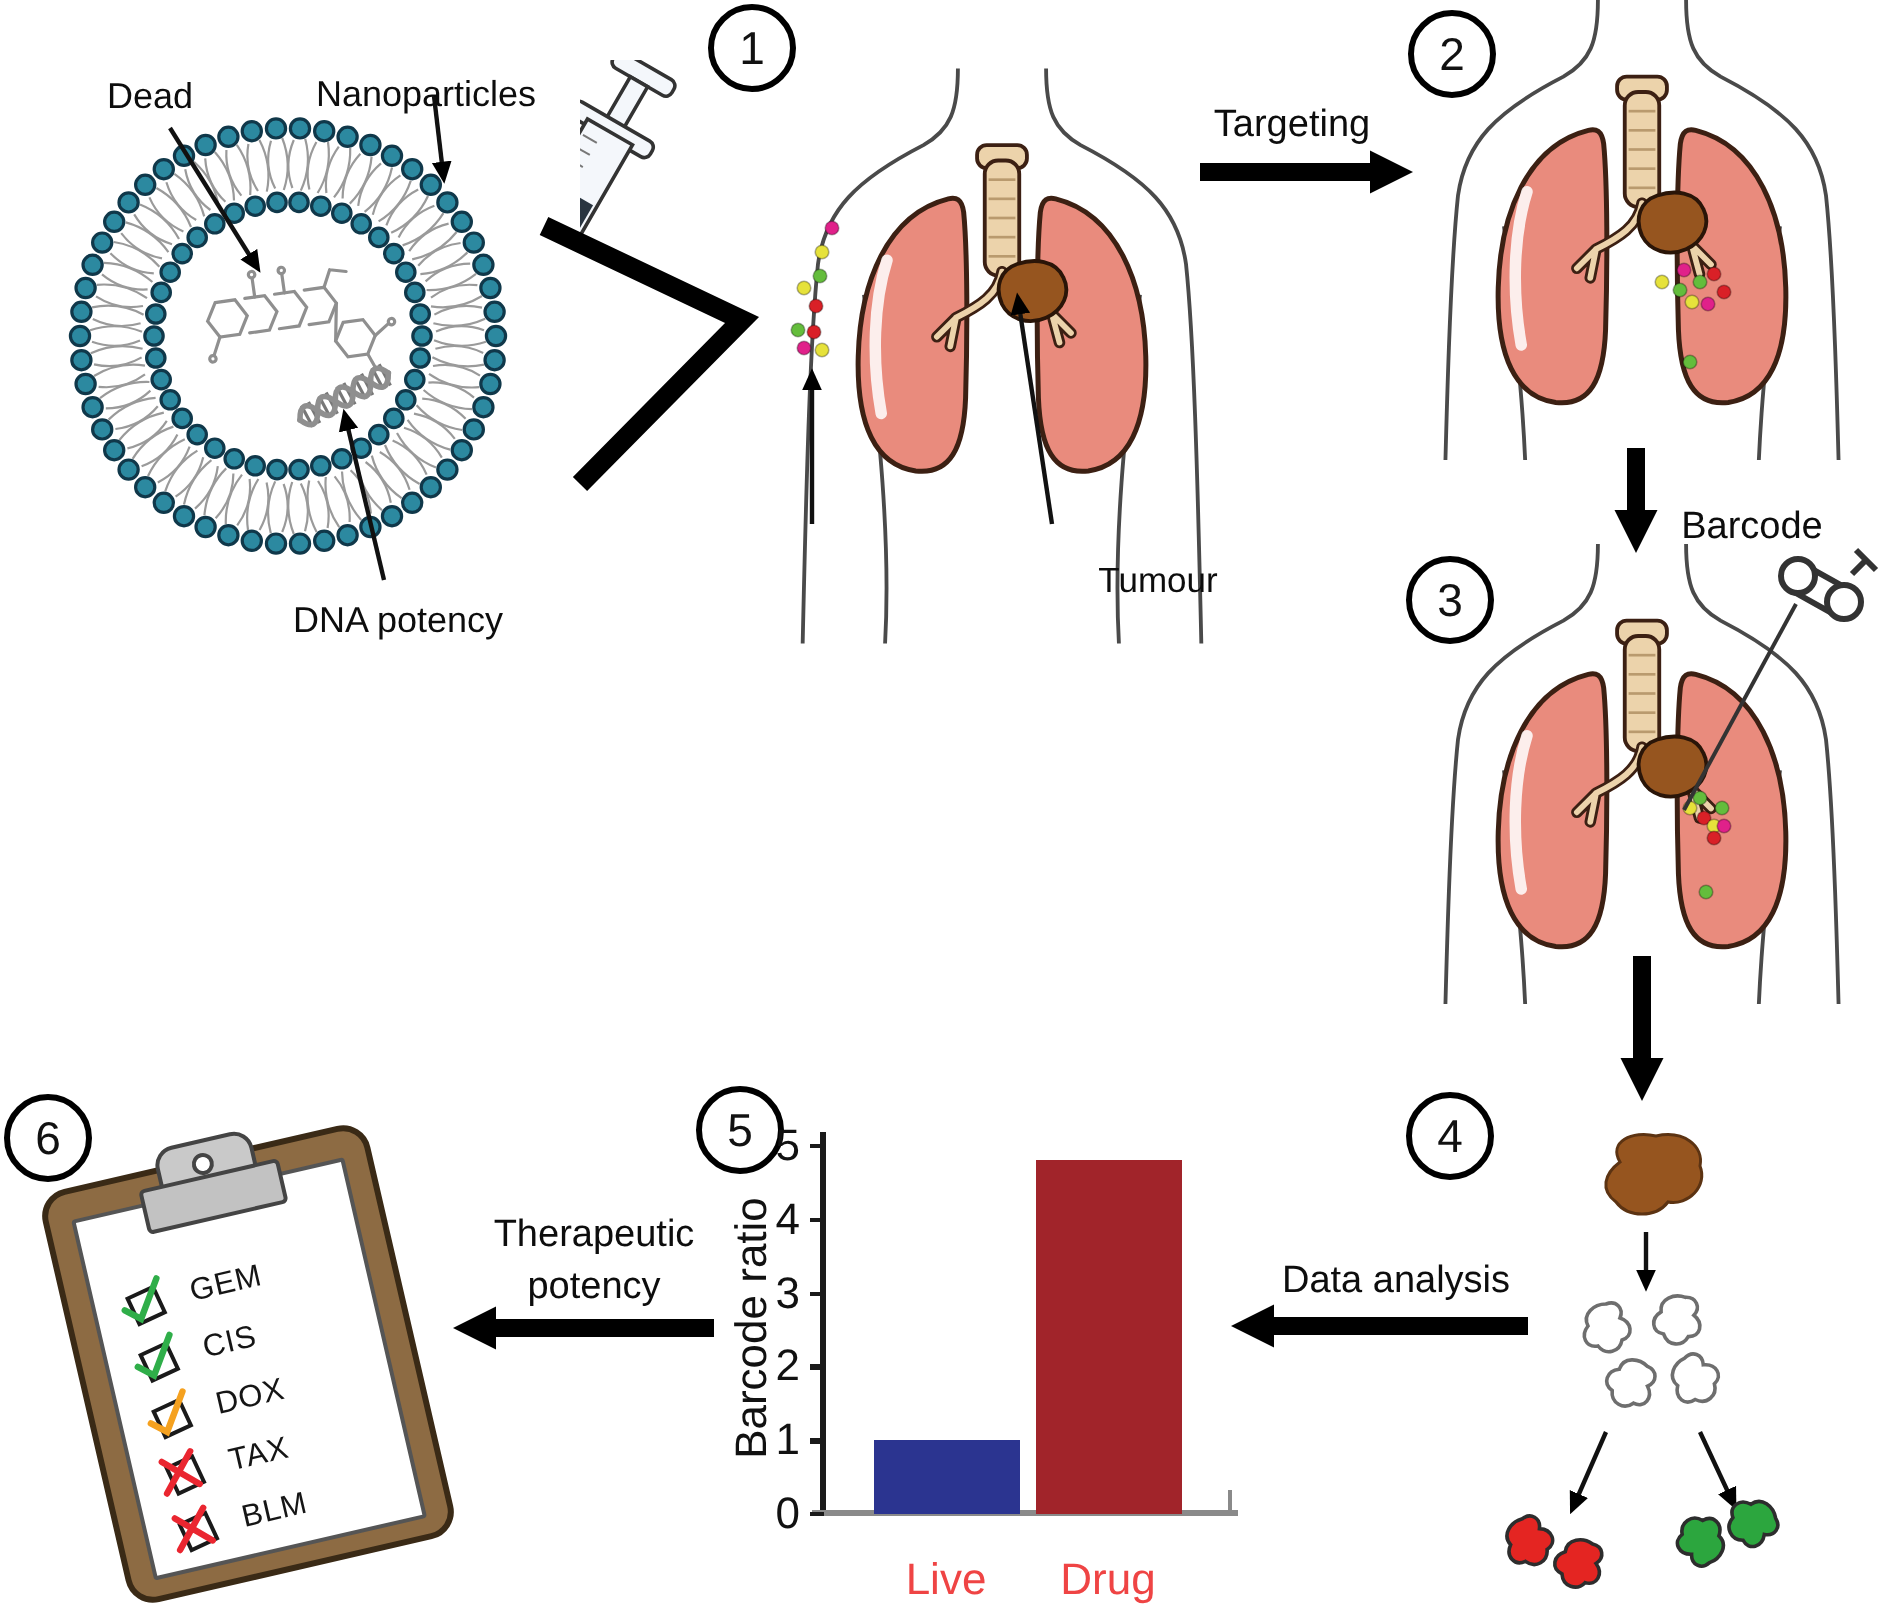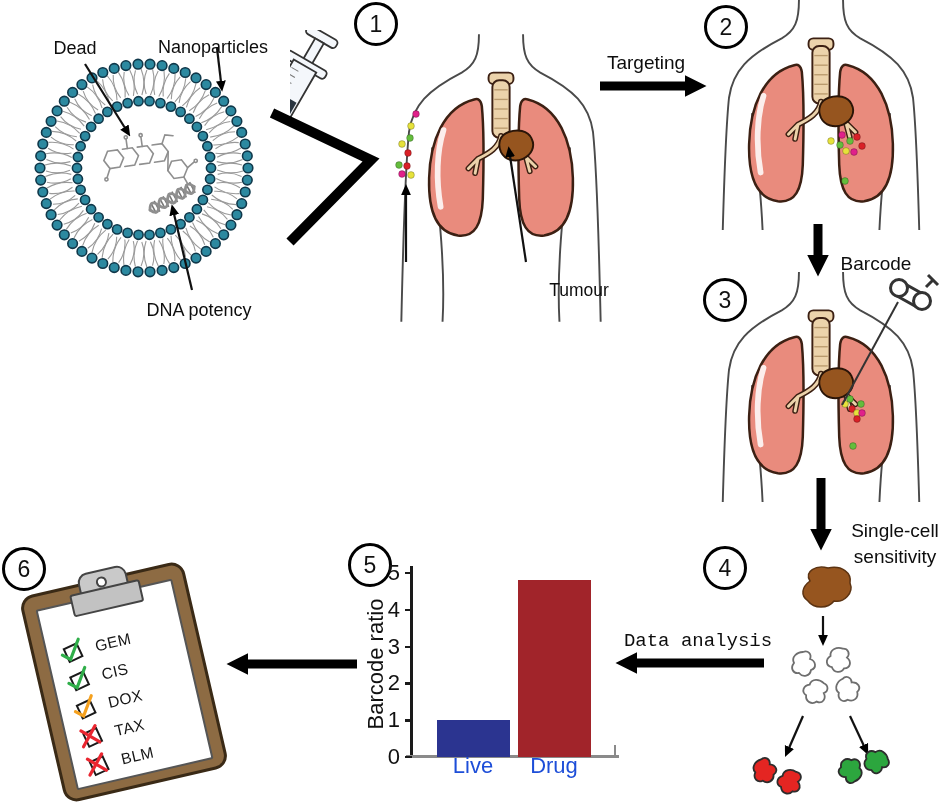--- a/index.html
+++ b/index.html
@@ -41,21 +41,21 @@
   .chevron{stroke:#000;stroke-width:10;fill:none;stroke-linejoin:miter;}
   .needle-line{stroke:#333;stroke-width:2;}
   .tool{fill:#fff;stroke:#333;stroke-width:3;}
   
   .syr{fill:#f4f7fb;stroke:#333;stroke-width:1.8;}
   .syr-band{fill:#2a3540;stroke:none;}
   .syr-tick{stroke:#777;stroke-width:1;}
   
   #chart-bars{position:absolute;left:413px;top:573px;width:200px;height:184px;}
   .bar{position:absolute;bottom:0;}
-  .xcat{position:absolute;top:180px;transform:translateX(-50%);font-size:22px;color:#1d4ed8;}
+  .xcat{position:absolute;top:204px;transform:translateX(-50%);font-size:22px;color:#ef4444;}
   #chart-yticks{position:absolute;left:372px;top:573px;width:40px;height:184px;}
   .ytick-label{position:absolute;right:12px;width:26px;text-align:right;font-size:22px;color:#111;}
   .ytick-mark{position:absolute;right:0;width:7px;height:2.4px;background:#1a1a1a;}
   .yaxis{position:absolute;left:410px;top:566px;width:2.6px;height:191px;background:#1a1a1a;}
   .xaxis{position:absolute;left:406px;top:755px;width:213px;height:3px;background:#8a8a8a;}
   .xaxis-endtick{position:absolute;left:614px;top:745px;width:2.4px;height:10px;background:#8a8a8a;}
   .ylab{position:absolute;left:376px;top:664px;transform:translate(-50%,-50%) rotate(-90deg);
         font-size:22px;white-space:nowrap;color:#111;}
   
   #clipboard{position:absolute;left:40px;top:576px;width:168px;height:212px;transform:rotate(-13deg);}
@@ -457,25 +457,25 @@
   <div class="stepnum" style="left:703px;top:546px;">4</div>
   <div class="stepnum" style="left:348px;top:543px;">5</div>
   <div class="stepnum" style="left:2px;top:547px;">6</div>
 
   <div class="lbl f18" style="left:75px;top:38px;">Dead</div>
   <div class="lbl f18" style="left:213px;top:37px;">Nanoparticles</div>
   <div class="lbl f18" style="left:199px;top:300px;">DNA potency</div>
   <div class="lbl f17" style="left:550px;top:280px;margin-left:29px;">Tumour</div>
   <div class="lbl f19" style="left:646px;top:50px;text-align:center;">Targeting</div>
   <div class="lbl f19" style="left:876px;top:251px;">Barcode</div>
-  <div class="lbl f19" style="left:895px;top:518px;">
-    <div>Single-cell</div>
-    <div>sensitivity</div>
+  <div class="lbl f19" style="left:698px;top:628px;">Data analysis</div>
+  <div class="lbl f19" style="left:297px;top:605px;">
+    <div>Therapeutic</div>
+    <div>potency</div>
   </div>
-  <div class="lbl f19" style="left:698px;top:628px;font-family:Liberation Mono, monospace;">Data analysis</div>
 
   <div class="yaxis"></div>
   <div class="xaxis"></div>
   <div class="xaxis-endtick"></div>
   <div class="ylab">Barcode ratio</div>
   <div id="chart-yticks">
       <div class="ytick-label" style="top: 171px;">0</div>
       <div class="ytick-mark" style="top: 183px;"></div>
       <div class="ytick-label" style="top: 134.2px;">1</div>
       <div class="ytick-mark" style="top: 146.2px;"></div>

